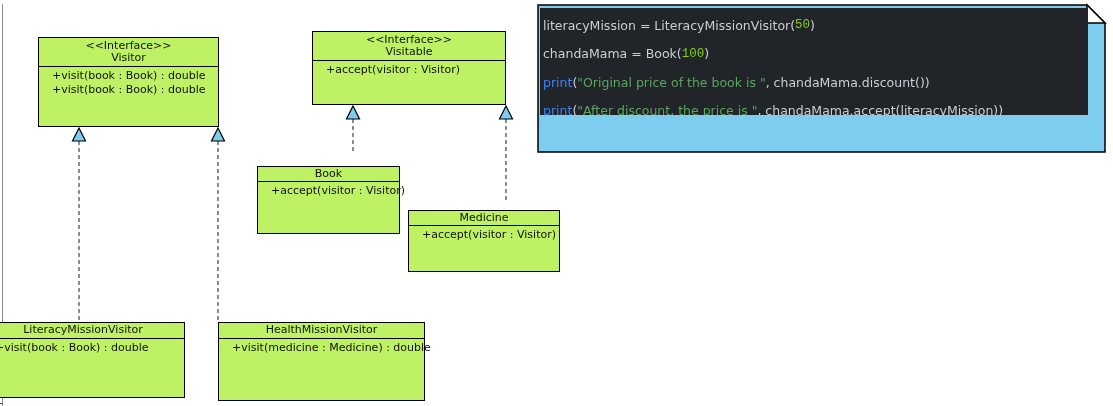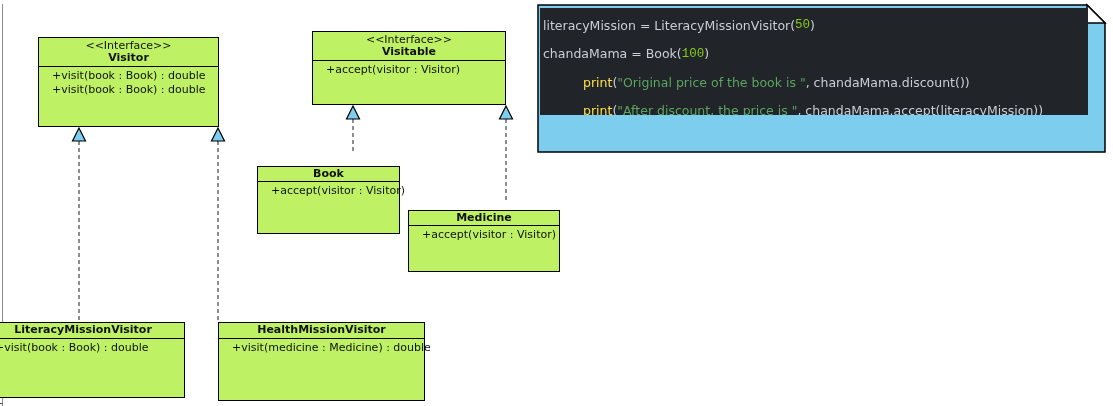--- a/index.html
+++ b/index.html
@@ -10,35 +10,35 @@
   .svg-layer{position:absolute;left:0;top:0;width:1113px;height:406px;}
   
   .uml-class{
     position:absolute;background:#bef264;border:1px solid #000;box-sizing:border-box;
   }
   .uml-title{
     border-bottom:1px solid #000;text-align:center;padding-top:2px;
     font-size:11px;line-height:12px;
   }
   .uml-title .stereotype{display:block;font-weight:normal;}
-  .uml-title .cls-name{display:block;font-weight:bold;}
+  .uml-title .cls-name{display:block;font-weight:normal;}
   .uml-title.single{padding-top:1px;}
   .uml-members{padding:2px 13px;font-size:11px;line-height:14px;white-space:nowrap;}
   .member{white-space:nowrap;}
   
   .code-block{
     position:absolute;left:540px;top:8px;width:548px;height:107px;
     background:#212429;overflow:hidden;padding:3px 13px 0 3px;box-sizing:border-box;
   }
   .code-line{
     height:28.5px;display:flex;align-items:center;white-space:pre;
     font-family:"DejaVu Sans","Liberation Sans",sans-serif;font-size:12.5px;
   }
   .seg-plain{color:#C9CFD6;}
-  .seg-keyword{color:#fde047;margin-left:40px;}
+  .seg-keyword{color:#3b82f6;}
   .seg-string{color:#5BA55F;}
   .seg-number{color:#84cc16;font-family:Liberation Mono, monospace;}
 </style>
 </head>
 <body>
 
 <div class="canvas">
 
   <svg class="svg-layer" viewBox="0 0 1113 406" xmlns="http://www.w3.org/2000/svg">
 

